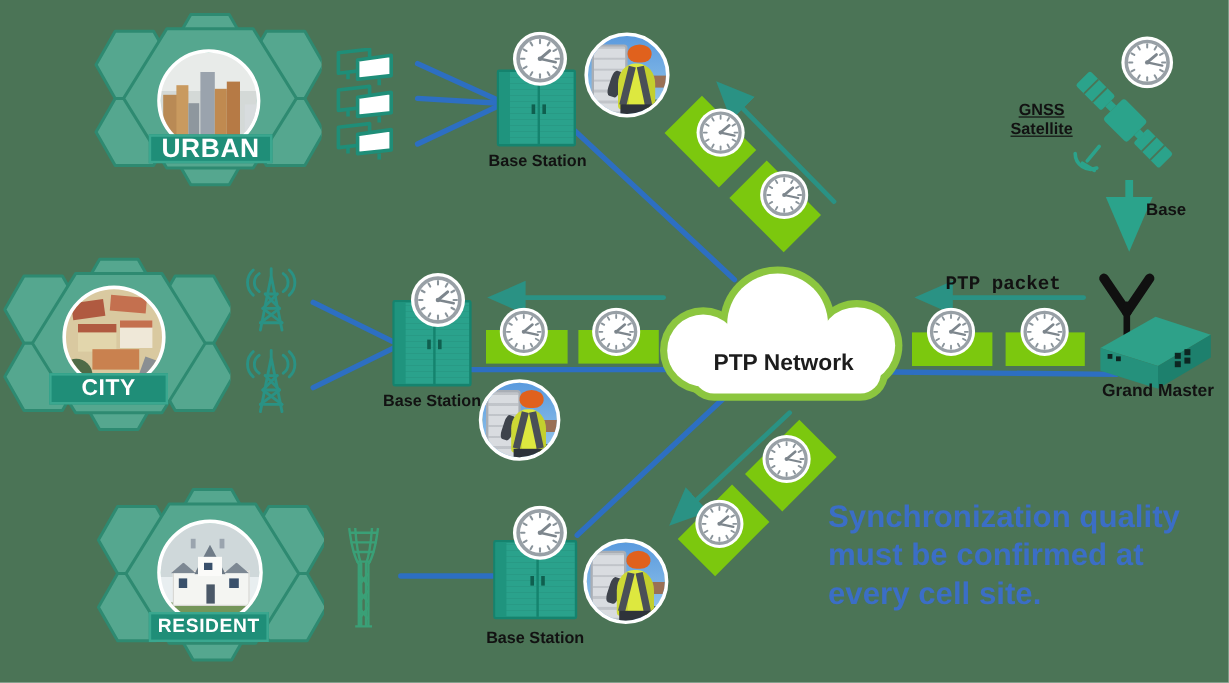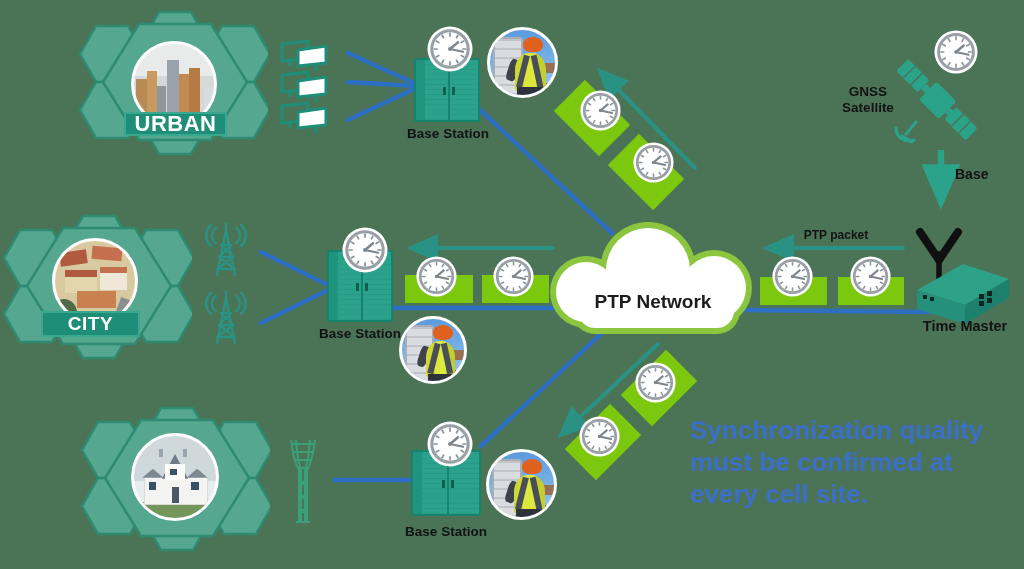--- a/index.html
+++ b/index.html
@@ -42,21 +42,21 @@
   .worker .grass{right:-2%;bottom:-2%;width:26%;height:20%;background:#5c7a4b;border-radius:40% 0 0 0;}
   .worker .vest{left:38%;top:36%;width:48%;height:58%;background:linear-gradient(90deg,#cdd835 0 30%,#dde83f 30% 70%,#c3cf2e 70%);
                 border-radius:45% 45% 8% 8%;}
   .worker .strap1{left:46%;top:38%;width:9%;height:50%;background:#4a4f57;transform:rotate(14deg);}
   .worker .strap2{left:68%;top:38%;width:9%;height:50%;background:#4a4f57;transform:rotate(-12deg);}
   .worker .arm{left:28%;top:44%;width:15%;height:34%;background:#3e434b;transform:rotate(18deg);border-radius:30%;}
   .worker .helmet{left:50%;top:10%;width:32%;height:24%;background:#e0611d;border-radius:50% 50% 42% 42%;}
   .worker .pants{left:42%;bottom:-4%;width:42%;height:16%;background:#2e333b;}
 
   .blabel{position:absolute;font-weight:bold;color:#121212;text-align:center;}
-  .preline{white-space:pre-line;}
+  .preline{white-space:pre-line;text-decoration:underline;}
   .msg{position:absolute;font-weight:bold;color:#3b6ec6;font-size:26px;line-height:32px;white-space:pre-line;}
 </style>
 </head>
 <body>
 
 <div id="canvas">
 
   <svg width="0" height="0" style="position:absolute" xmlns:xlink="http://www.w3.org/1999/xlink">
     <defs>
       <symbol id="clock" viewBox="0 0 48 48">
@@ -275,21 +275,21 @@
   </svg>
 
   <div class="bar" style="left:760px;top:277px;width:67px;height:28px;"></div>
   <div class="bar" style="left:838px;top:277px;width:66px;height:28px;"></div>
   <svg class="clockuse" style="left:772px;top:256px" width="41" height="41">
       <use href="#clock" xlink:href="#clock"></use>
     </svg>
   <svg class="clockuse" style="left:850px;top:256px" width="41" height="41">
       <use href="#clock" xlink:href="#clock"></use>
     </svg>
-  <div class="blabel" style="left:776px;top:228px;width:120px;font-size:12px;">PTP packet</div>
+  <div class="blabel" style="left:776px;top:228px;width:120px;font-size:16px;font-family:Liberation Mono, monospace;">PTP packet</div>
 
   <svg class="clockuse" style="left:934px;top:30px" width="44" height="44">
       <use href="#clock" xlink:href="#clock"></use>
     </svg>
   <svg class="abs" style="left:886px;top:50px" width="104" height="104" viewBox="0 0 104 104">
     <g transform="rotate(45 52 50)" fill="#2ba38b">
       <rect x="2" y="42" width="30" height="17" rx="2"></rect>
       <rect x="70" y="42" width="30" height="17" rx="2"></rect>
       <rect x="32" y="47" width="6" height="7"></rect>
       <rect x="66" y="47" width="6" height="7"></rect>
@@ -322,39 +322,42 @@
     <polygon points="62,81 106,55 106,74 62,100" fill="#1d806d"></polygon>
     <g fill="#0d2622">
       <rect x="20" y="71" width="4" height="4"></rect>
         <rect x="27" y="73" width="4" height="4"></rect>
       <rect x="76" y="70" width="5" height="5"></rect>
         <rect x="84" y="67" width="5" height="5"></rect>
       <rect x="76" y="77" width="5" height="5"></rect>
         <rect x="84" y="74" width="5" height="5"></rect>
     </g>
   </svg>
-  <div class="blabel" style="left:906px;top:318px;width:118px;font-size:14.5px;">Time Master</div>
+  <div class="blabel" style="left:906px;top:318px;width:118px;font-size:14.5px;">Grand Master</div>
 
   <svg class="cluster" style="left:70px;top:404px" width="200" height="150">
     <use href="#hexcluster" xlink:href="#hexcluster"></use>
   </svg>
   <div class="photo" style="left:131px;top:433px;width:88px;height:88px;background:linear-gradient(180deg,#cfd8da 0 55%,#e8eef0 55% 100%);">
     <div style="left:0;bottom:0;width:100%;height:20%;background:#74965a;"></div>
     <div style="left:12%;top:48%;width:76%;height:34%;background:#f4f5f2;border:1px solid #d8d8d4;"></div>
     <div style="left:34%;top:22%;width:32%;height:30%;background:#6f7b87;clip-path:polygon(50% 0,100% 100%,0 100%);"></div>
     <div style="left:38%;top:34%;width:24%;height:20%;background:#fbfbf9;"></div>
     <div style="left:10%;top:40%;width:26%;height:11%;background:#7d8893;clip-path:polygon(50% 0,100% 100%,0 100%);"></div>
     <div style="left:64%;top:40%;width:26%;height:11%;background:#7d8893;clip-path:polygon(50% 0,100% 100%,0 100%);"></div>
     <div style="left:18%;top:56%;width:9%;height:10%;background:#39506b;"></div>
     <div style="left:70%;top:56%;width:9%;height:10%;background:#39506b;"></div>
     <div style="left:44%;top:40%;width:8%;height:8%;background:#39506b;"></div>
     <div style="left:46%;top:62%;width:9%;height:20%;background:#4a5868;"></div>
     <div style="left:30%;top:16%;width:5%;height:10%;background:#9aa4ae;"></div>
     <div style="left:60%;top:16%;width:5%;height:10%;background:#9aa4ae;"></div>
   </div>
+  <div class="banner" style="left:124px;top:510px;width:100px;height:25px;font-size:16px;">
+    <span>RESIDENT</span>
+  </div>
 
   <svg class="abs" style="left:281px;top:430px" width="44" height="100" viewBox="0 0 44 100">
     <g stroke="#3aa077" fill="none" stroke-width="2">
       <path d="M10 10 C 12 26 14 34 18 40 L18 92"></path>
       <path d="M34 10 C 32 26 30 34 26 40 L26 92"></path>
       <path d="M15 10 C 16 24 17 32 20 40 L20 92"></path>
       <path d="M29 10 C 28 24 27 32 24 40 L24 92"></path>
       <path d="M10 14 L34 14 M11 22 L33 22 M13 30 L31 30 M16 38 L28 38"></path>
       <path d="M18 48 L26 58 M26 48 L18 58 M18 62 L26 72 M26 62 L18 72 M18 76 L26 86 M26 76 L18 86"></path>
       <path d="M15 92 L29 92"></path>

